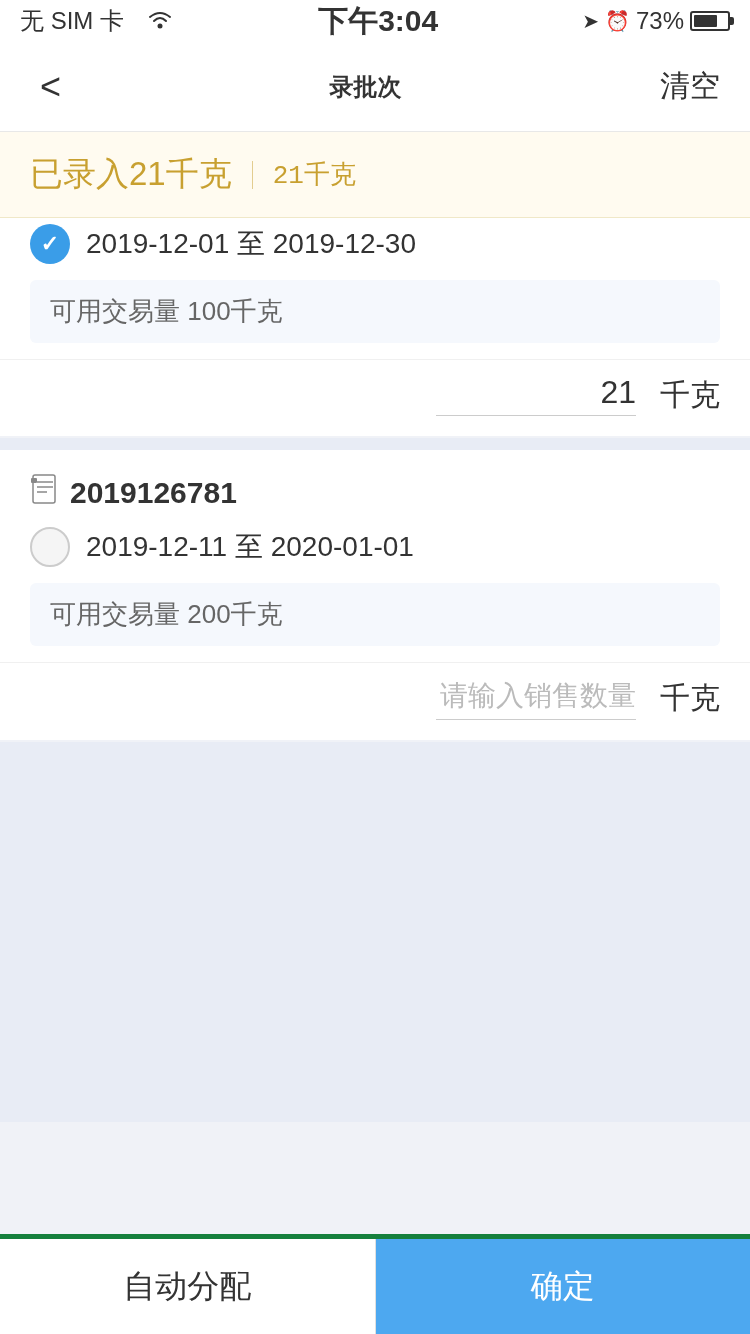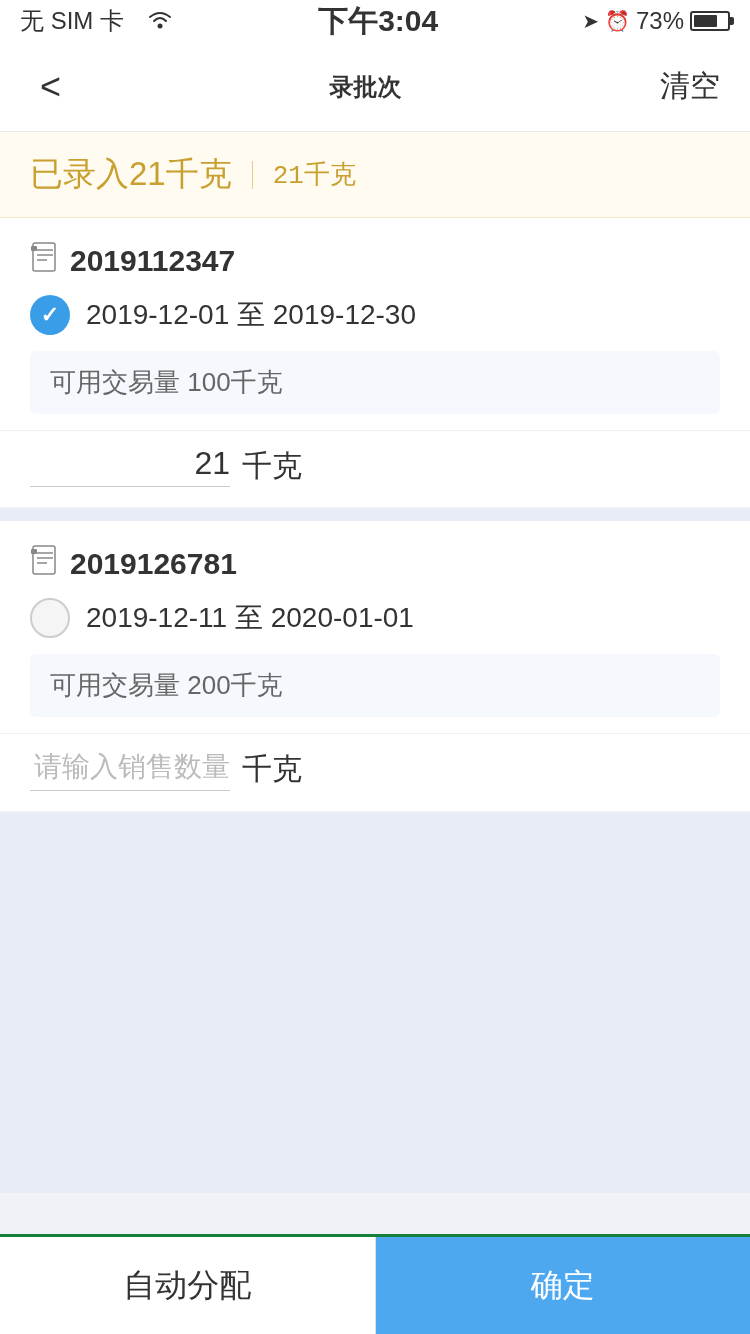--- a/index.html
+++ b/index.html
@@ -153,23 +153,23 @@
       border-radius: 6px;
       padding: 14px 20px;
       font-size: 26px;
       color: #666;
     }
 
     
     .qty-input-row {
       display: flex;
       align-items: center;
-      justify-content: flex-start;
+      justify-content: flex-end;
       padding: 14px 30px 20px 30px;
-      gap: 12px;
+      gap: 24px;
       border-top: 1px solid #f0f0f0;
     }
     .qty-value {
       font-size: 32px;
       color: #333;
       font-weight: 500;
     }
     .qty-input-placeholder {
       font-size: 28px;
       color: #bbb;
@@ -198,21 +198,21 @@
     }
 
     
     .bottom-bar {
       position: fixed;
       bottom: 0;
       width: 750px;
       height: 100px;
       display: flex;
       background: #fff;
-      border-top: 3px solid #15803d;
+      border-top: 5px solid #15803d;
     }
     .btn-auto {
       flex: 1;
       display: flex;
       align-items: center;
       justify-content: center;
       font-size: 32px;
       color: #333;
       background: #fff;
       cursor: pointer;
@@ -263,32 +263,20 @@
   <span class="nav-action">清空</span>
 </div>
 
 <div class="info-banner">
   <span class="info-label">已录入21千克</span>
   <div class="info-divider"></div>
   <span class="info-value">21千克</span>
 </div>
 
 <div class="batch-card">
-  <div class="batch-header">
-    <span class="batch-icon">
-      <svg width="30" height="30" viewBox="0 0 30 30">
-        <rect x="3" y="1" width="22" height="28" rx="2" ry="2" fill="none" stroke="#888" stroke-width="1.5"></rect>
-        <line x1="7" y1="8" x2="23" y2="8" stroke="#888" stroke-width="1.5"></line>
-        <line x1="7" y1="13" x2="23" y2="13" stroke="#888" stroke-width="1.5"></line>
-        <line x1="7" y1="18" x2="17" y2="18" stroke="#888" stroke-width="1.5"></line>
-        <rect x="1" y="4" width="6" height="5" rx="1" fill="#888"></rect>
-      </svg>
-    </span>
-    <span class="batch-id">2019112347</span>
-  </div>
   <div class="batch-date-row">
     <div class="radio-circle checked"></div>
     <span class="batch-date">2019-12-01 至 2019-12-30</span>
   </div>
   <div class="available-qty-row">可用交易量 100千克</div>
   <div class="qty-input-row">
     <div class="qty-underline">
       <span class="qty-value">21</span>
     </div>
     <span class="qty-unit">千克</span>

